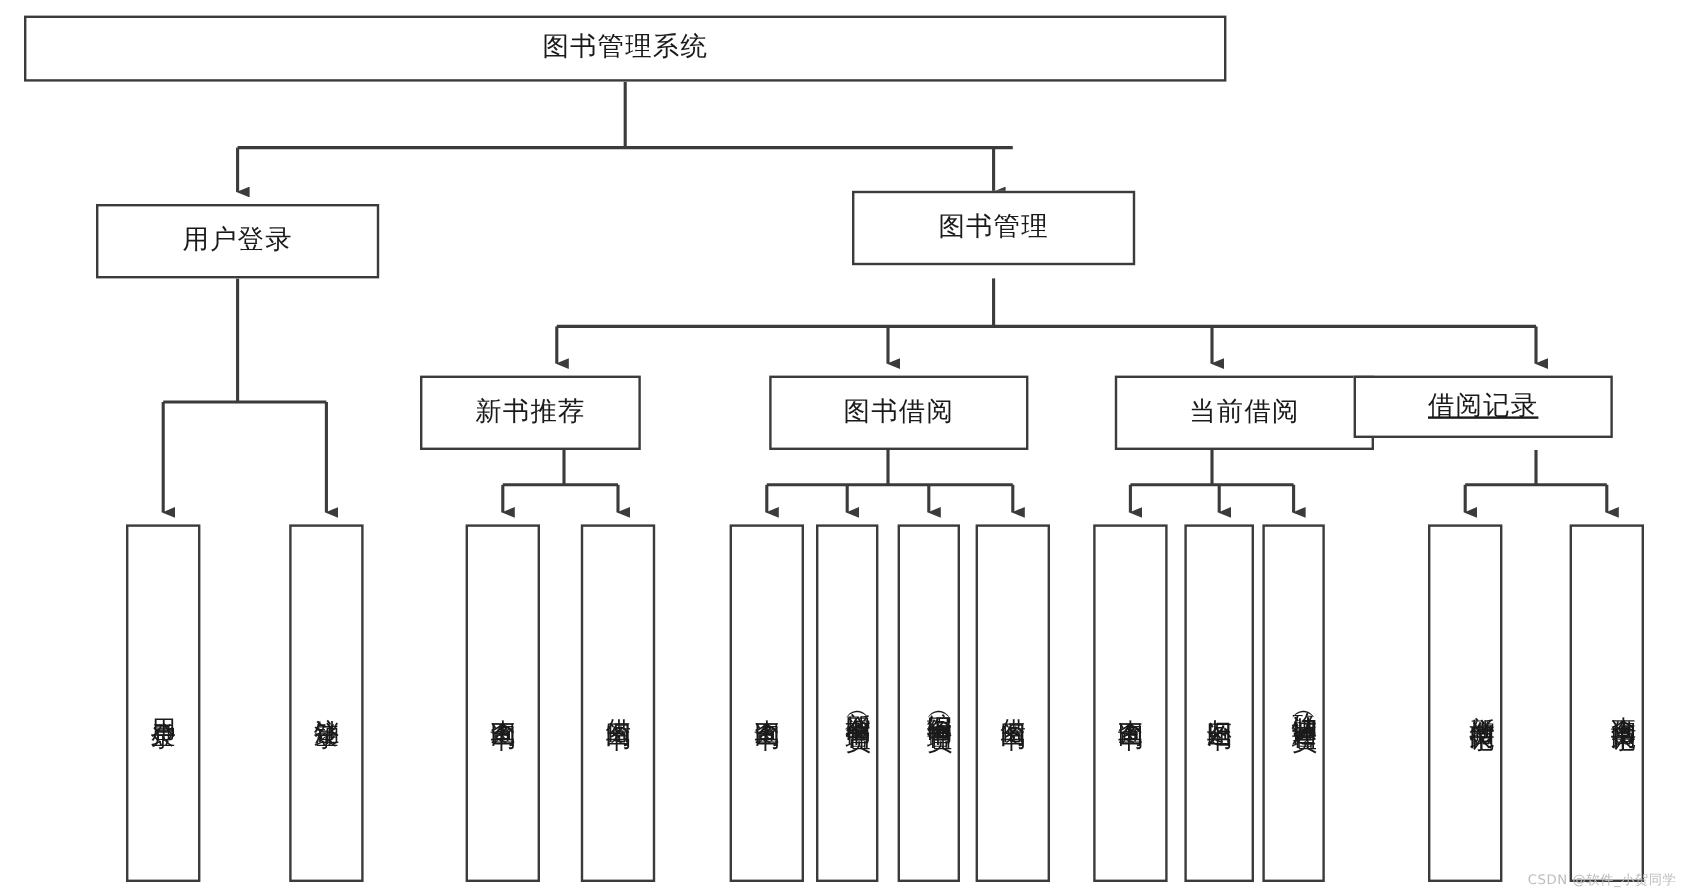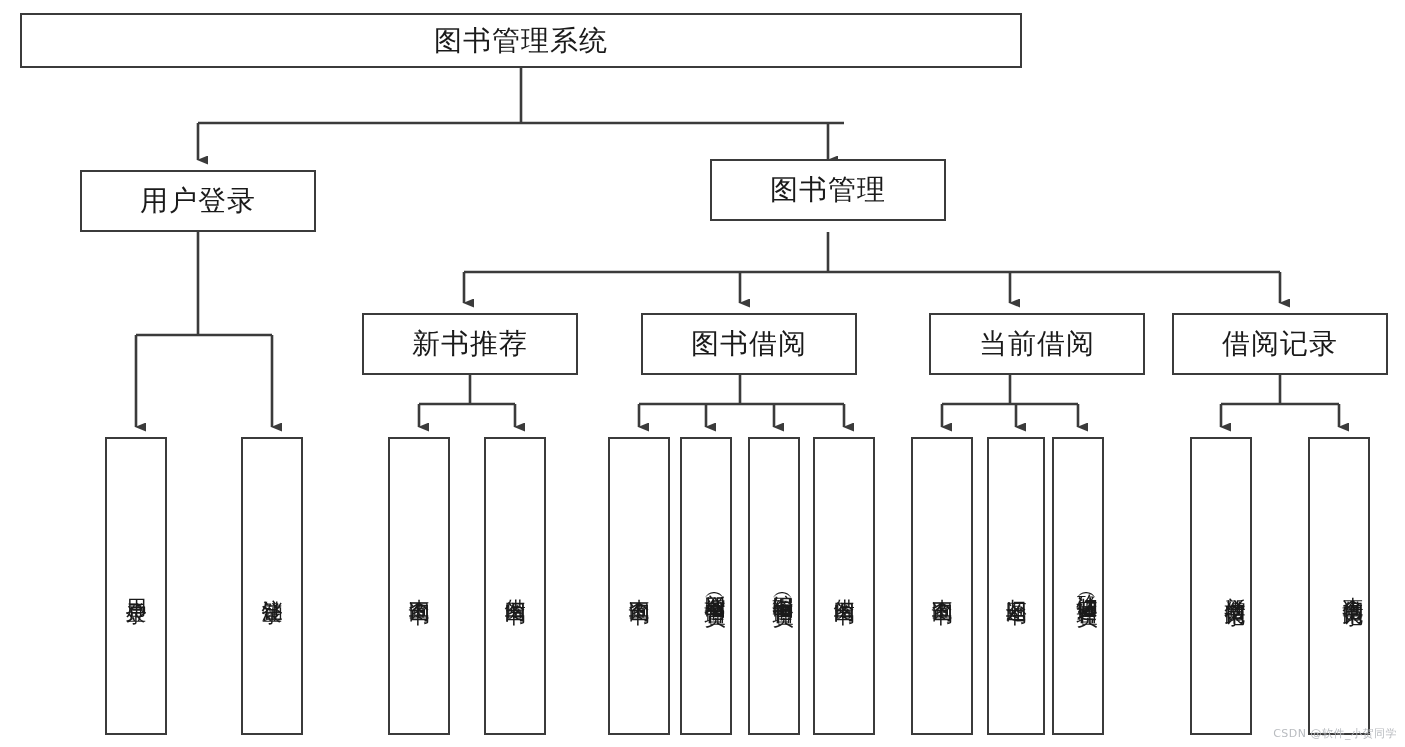--- a/index.html
+++ b/index.html
@@ -30,21 +30,21 @@
     position: absolute;
     box-sizing: border-box;
     background: #ffffff;
     border: 2px solid #3b3b3b;
     display: flex;
     align-items: center;
     justify-content: center;
     color: #1a1a1a;
   }
   .node-h {
-    font-size: 28px;
+    font-size: 22px;
     letter-spacing: 1px;
     line-height: 1.2;
     white-space: nowrap;
     align-items: center;
   }
   .node-v {
     writing-mode: vertical-rl;
     text-orientation: upright;
     font-size: 21px;
     line-height: 1.45;
@@ -128,30 +128,30 @@
     <span>图书管理系统</span>
   </div>
 
   <div class="node-box node-h" id="node-l2-0" style="left: 80px; top: 170px; width: 236px; height: 62px;">
     <span>用户登录</span>
   </div>
   <div class="node-box node-h" id="node-l2-1" style="left: 710px; top: 159px; width: 236px; height: 62px;">
     <span>图书管理</span>
   </div>
 
-  <div class="node-box node-h" id="node-l3-0" style="left: 362px; top: 313px; width: 216px; height: 62px;">
+  <div class="node-box node-h" id="node-l3-0" style="left: 350px; top: 313px; width: 184px; height: 62px;">
     <span>新书推荐</span>
   </div>
   <div class="node-box node-h" id="node-l3-1" style="left: 641px; top: 313px; width: 216px; height: 62px;">
     <span>图书借阅</span>
   </div>
   <div class="node-box node-h" id="node-l3-2" style="left: 902px; top: 313px; width: 216px; height: 62px; margin-left: 27px;">
     <span>当前借阅</span>
   </div>
-  <div class="node-box node-h" id="node-l3-3" style="left: 1172px; top: 313px; width: 216px; height: 62px;">
+  <div class="node-box node-h" id="node-l3-3" style="left: 1128px; top: 313px; width: 216px; height: 52px; text-decoration: underline;">
     <span>借阅记录</span>
   </div>
 
   <div class="node-box node-v tall" id="node-leaf-0" style="left: 105px; top: 437px; width: 62px; height: 298px;">
       <span>用户登录</span>
     </div>
   <div class="node-box node-v tall" id="node-leaf-1" style="left: 241px; top: 437px; width: 62px; height: 298px;">
       <span>注销登录</span>
     </div>
   <div class="node-box node-v tall" id="node-leaf-2" style="left: 388px; top: 437px; width: 62px; height: 298px;">

